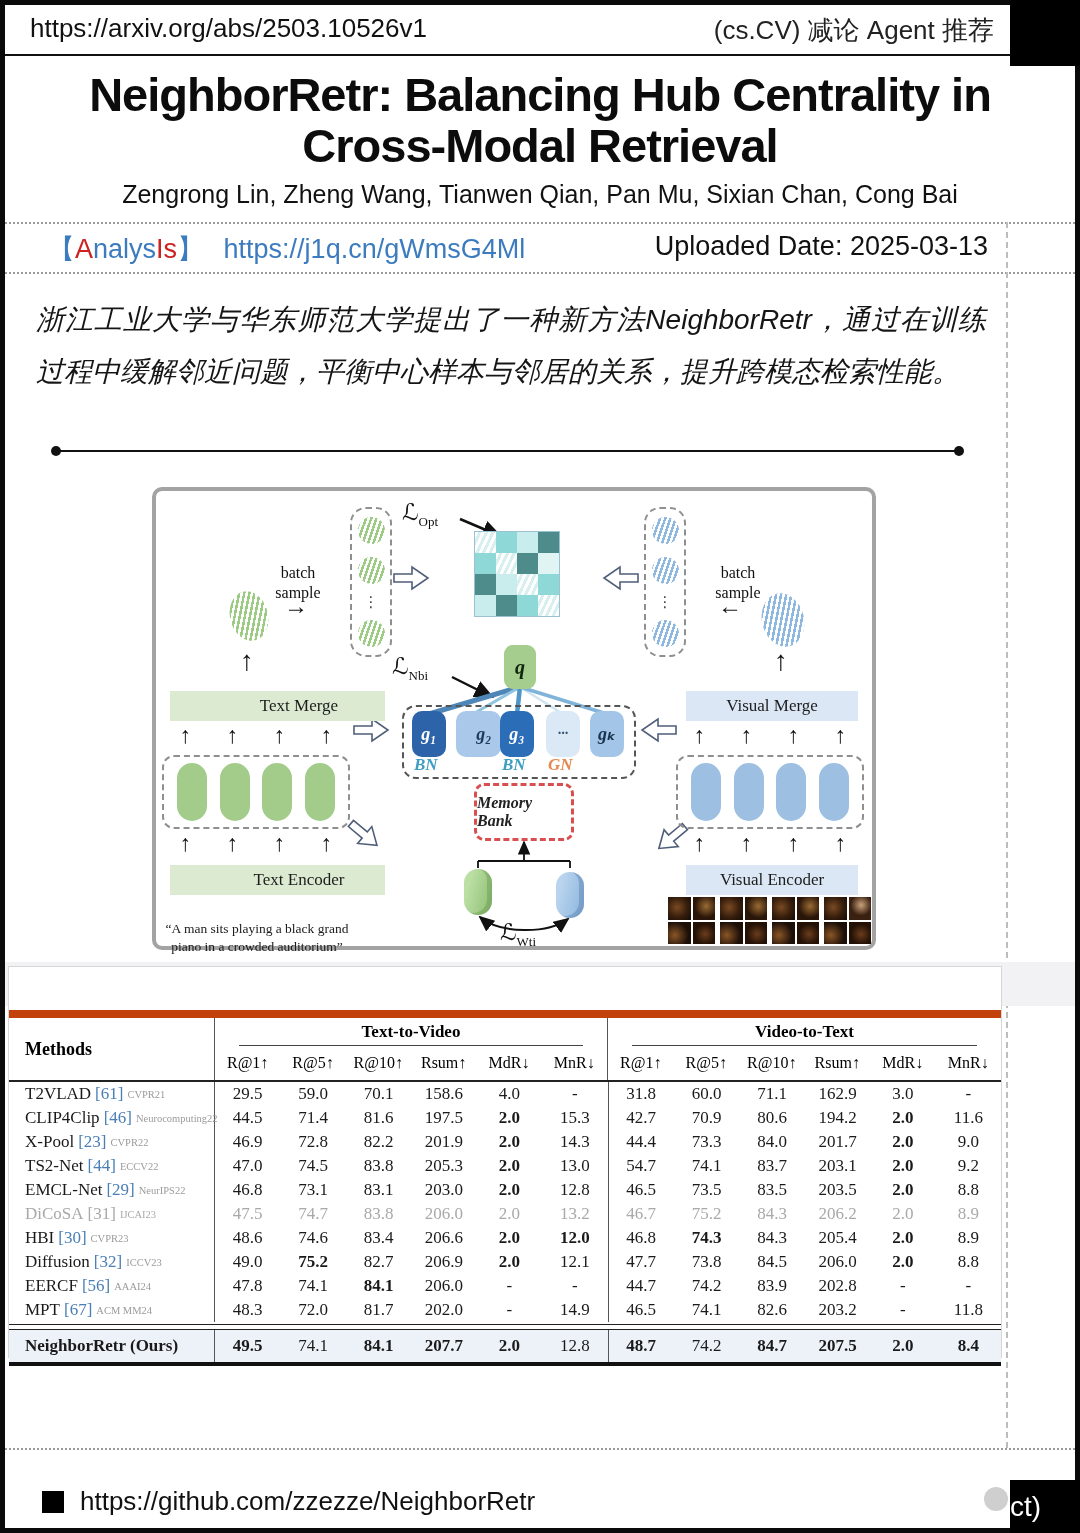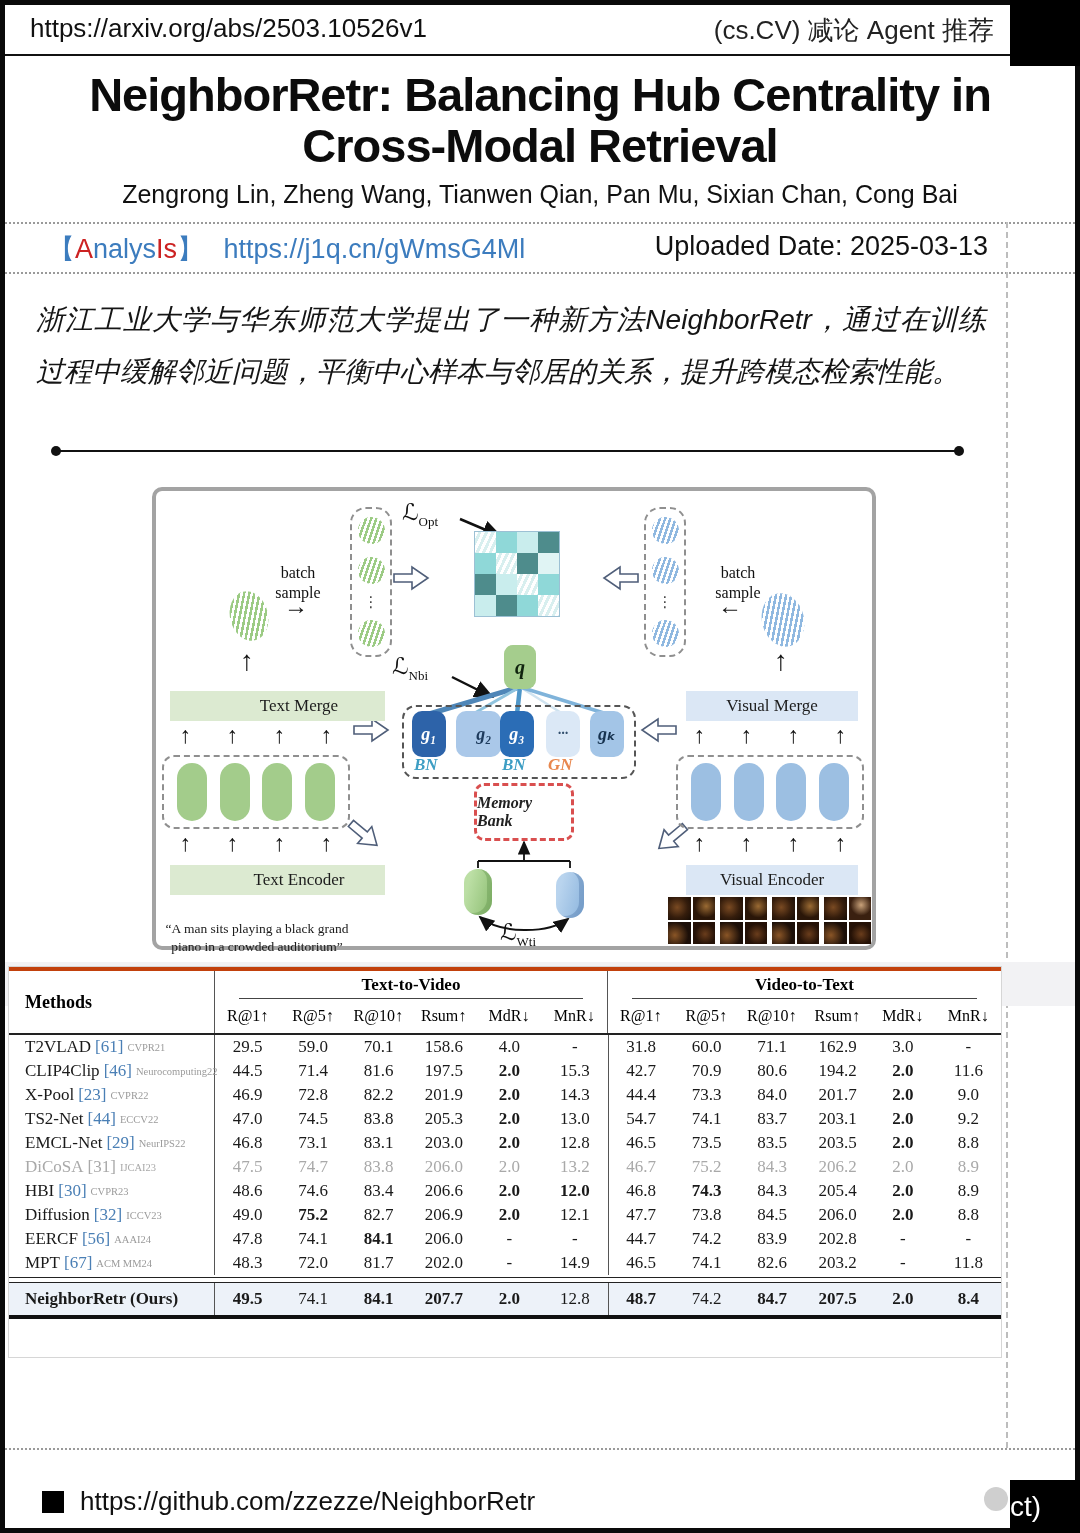--- a/index.html
+++ b/index.html
@@ -105,21 +105,21 @@
   .fc{background:radial-gradient(circle at 40% 45%,#7a4a22 0%,#351d0c 55%,#150b05 100%);}
   .thumb .fc:nth-child(2){background:radial-gradient(circle at 60% 40%,#9a6a33 0%,#2a1608 60%);}
   .thumb .fc:nth-child(3){background:radial-gradient(circle at 30% 60%,#8a5526 0%,#1c0f08 65%);}
   .thumb .fc:nth-child(4){background:radial-gradient(circle at 55% 55%,#6a3d1c 0%,#241106 60%);}
   .thumb.v4 .fc:nth-child(2){background:radial-gradient(circle at 55% 35%,#c9a27a 0%,#3a2010 55%);}
 
   
   .band{position:absolute;left:5px;right:5px;top:962px;height:44px;background:#f2f2f4;}
   .tablebox{position:absolute;left:8px;top:966px;width:994px;height:392px;background:#fff;
             border:1px solid #d6d6d6;box-sizing:border-box;font-family:"Liberation Serif",serif;}
-  .ttable{border-top:4px solid #c2410c;}
+  .ttable{margin-top:43px;border-top:8px solid #c2410c;}
   .thead{display:flex;height:62px;border-bottom:2px solid #222;}
   .hmethod{width:206px;box-sizing:border-box;border-right:1px solid #555;display:flex;align-items:center;
            padding-left:16px;font-weight:700;font-size:18px;}
   .hgroup{width:393px;box-sizing:border-box;display:flex;flex-direction:column;}
   .hgroup.first{border-right:1px solid #555;}
   .hgtitle{text-align:center;font-weight:700;font-size:17px;padding-top:4px;}
   .hgline{width:88%;margin:3px auto 0;border-bottom:1.5px solid #444;}
   .hsub{display:flex;flex:1;align-items:center;}
   .hsub div{flex:1;text-align:center;font-size:16px;}
 

